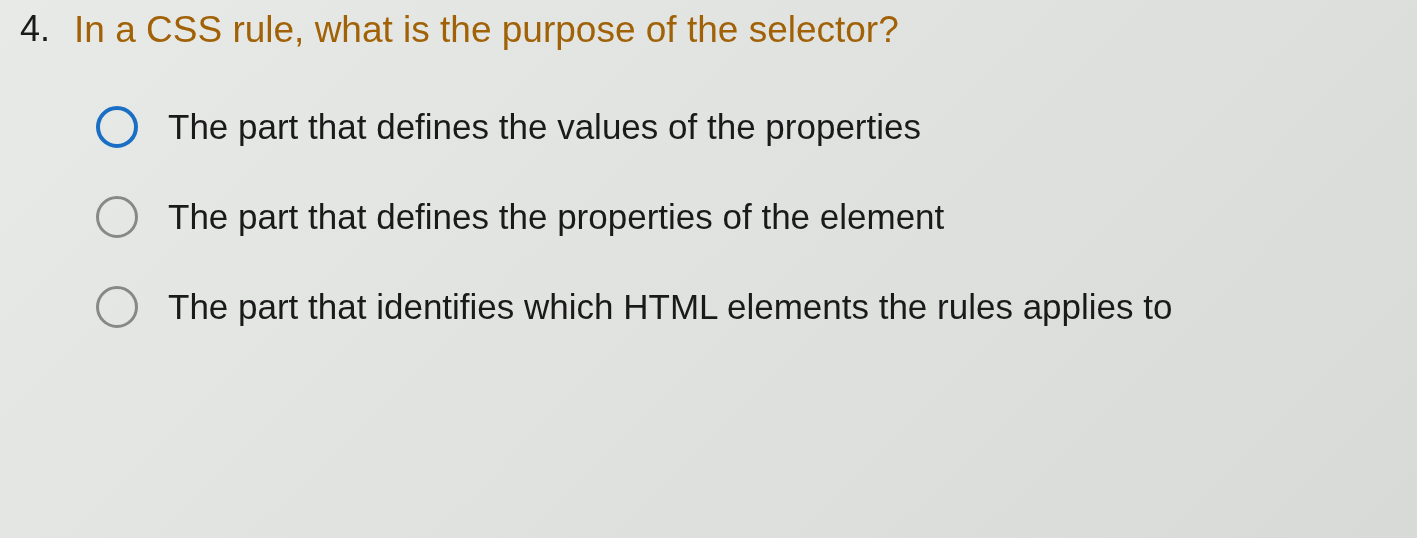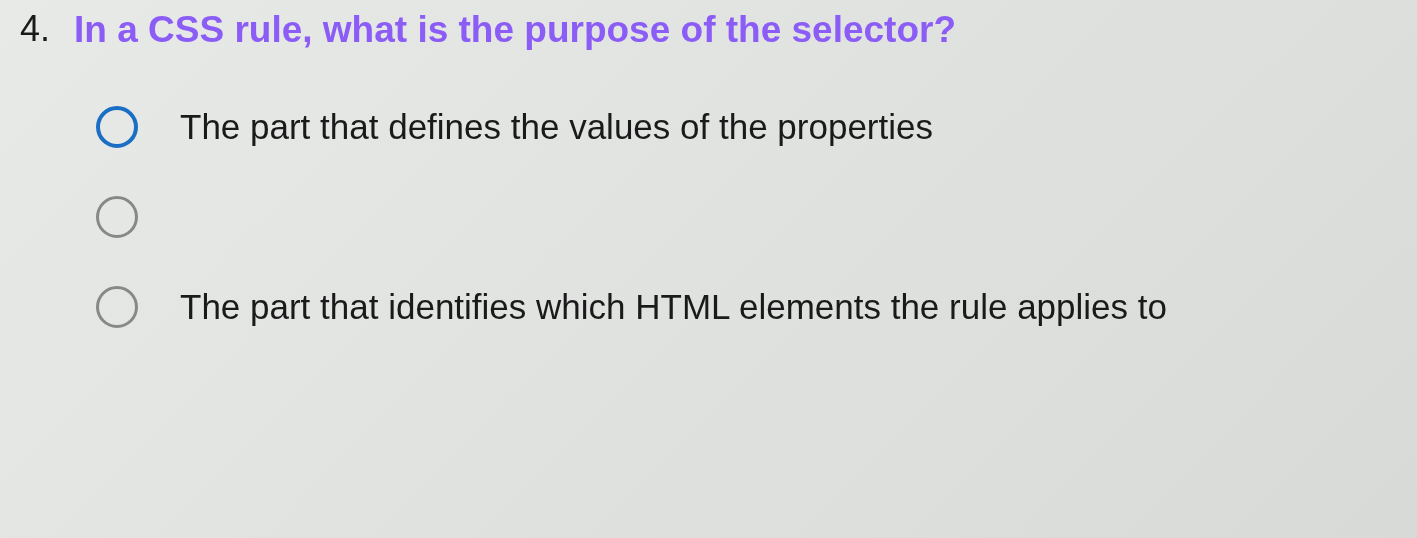--- a/index.html
+++ b/index.html
@@ -25,22 +25,22 @@
       gap: 24px;
       margin-bottom: 54px;
     }
     .question-number {
       font-size: 36px;
       color: #1a1a1a;
       font-weight: 400;
     }
     .question-text {
       font-size: 37px;
-      color: #8b5cf6;
-      font-weight: 700;
+      color: #a16207;
+      font-weight: 400;
       line-height: 1.2;
     }
     .options-list {
       padding-left: 76px;
       display: flex;
       flex-direction: column;
       gap: 48px;
     }
     .option-row {
       display: flex;
@@ -58,37 +58,37 @@
     }
     .radio-circle.hovered {
       border-color: #1a6fc4;
       border-width: 4px;
     }
     .option-text {
       font-size: 35px;
       color: #1a1a1a;
       font-weight: 400;
       line-height: 1.2;
-      margin-left: 12px;
     }
   </style>
 </head>
 <body>
 
 <div class="question-container">
   <div class="question-header">
     <span class="question-number">4.</span>
     <span class="question-text">In a CSS rule, what is the purpose of the selector?</span>
   </div>
   <div class="options-list">
     <div class="option-row">
       <span class="radio-circle hovered"></span>
       <span class="option-text">The part that defines the values of the properties</span>
     </div>
     <div class="option-row">
       <span class="radio-circle"></span>
+      <span class="option-text">The part that defines the properties of the element</span>
     </div>
     <div class="option-row">
       <span class="radio-circle"></span>
-      <span class="option-text">The part that identifies which HTML elements the rule applies to</span>
+      <span class="option-text">The part that identifies which HTML elements the rules applies to</span>
     </div>
   </div>
 </div>
 
 </body></html>

